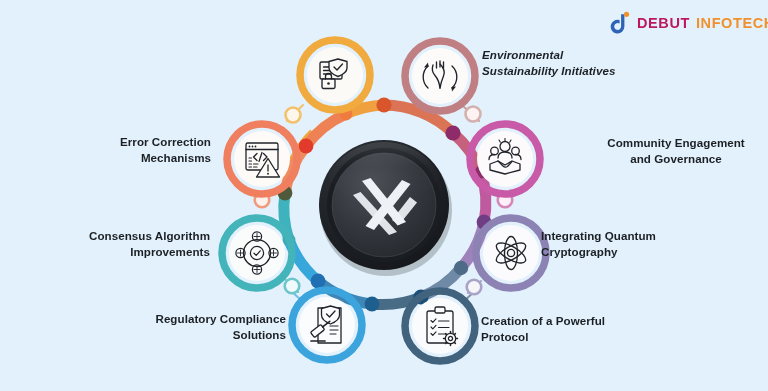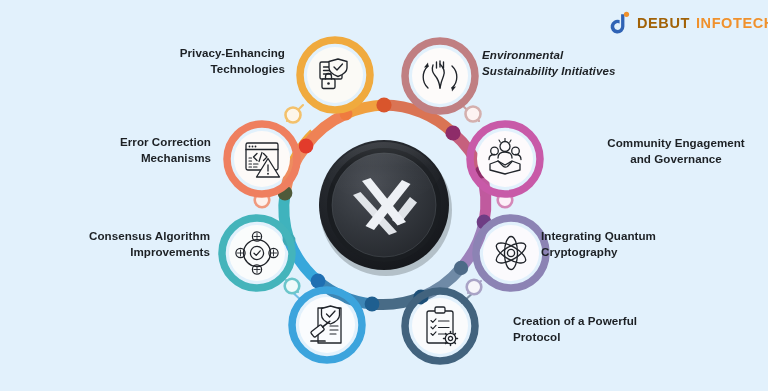--- a/index.html
+++ b/index.html
@@ -38,21 +38,21 @@
     flex: 0 0 auto;
   }
   .brand-text {
     display: flex;
     align-items: baseline;
     gap: 6px;
     font-size: 14.5px;
     font-weight: bold;
     letter-spacing: 0.6px;
   }
-  .brand-debut { color: #a16207; }
+  .brand-debut { color: #be185d; }
   .brand-infotech { color: #f0912c; }
 
   
   .diagram-svg {
     position: absolute;
     top: 0;
     left: 0;
   }
 
   
@@ -347,35 +347,35 @@
             <line x1="-4.9" y1="-4.9" x2="-4" y2="-4"></line>
             <line x1="4" y1="4" x2="4.9" y2="4.9"></line>
             <line x1="4.9" y1="-4.9" x2="4" y2="-4"></line>
             <line x1="-4" y1="4" x2="-4.9" y2="4.9"></line>
           </g>
         </g>
       </g>
     </g>
   </svg>
 
-  <div class="node-label label-left" style="left:60px;  top:45px;  width:225px;">Privacy-Enhancing
-Technologies</div>
 
   <div class="node-label label-left" style="left:30px;  top:134px; width:181px;">Error Correction
 Mechanisms</div>
 
   <div class="node-label label-left" style="left:40px;  top:228px; width:170px;">Consensus Algorithm
 Improvements</div>
 
+  <div class="node-label label-left" style="left:68px;  top:311px; width:218px;">Regulatory Compliance
+Solutions</div>
 
   <div class="node-label label-right" style="left:482px; top:47px;  width:230px;font-style:italic;">Environmental
 Sustainability Initiatives</div>
 
   <div class="node-label label-right" style="left:576px; top:135px; width:200px;text-align:center;">Community Engagement
 and Governance</div>
 
   <div class="node-label label-right" style="left:541px; top:228px; width:200px;">Integrating Quantum
 Cryptography</div>
 
-  <div class="node-label label-right" style="left:481px; top:313px; width:200px;margin-left:32px;">Creation of a Powerful
+  <div class="node-label label-right" style="left:481px; top:313px; width:200px;">Creation of a Powerful
 Protocol</div>
 
 </div>
 
 </body></html>

